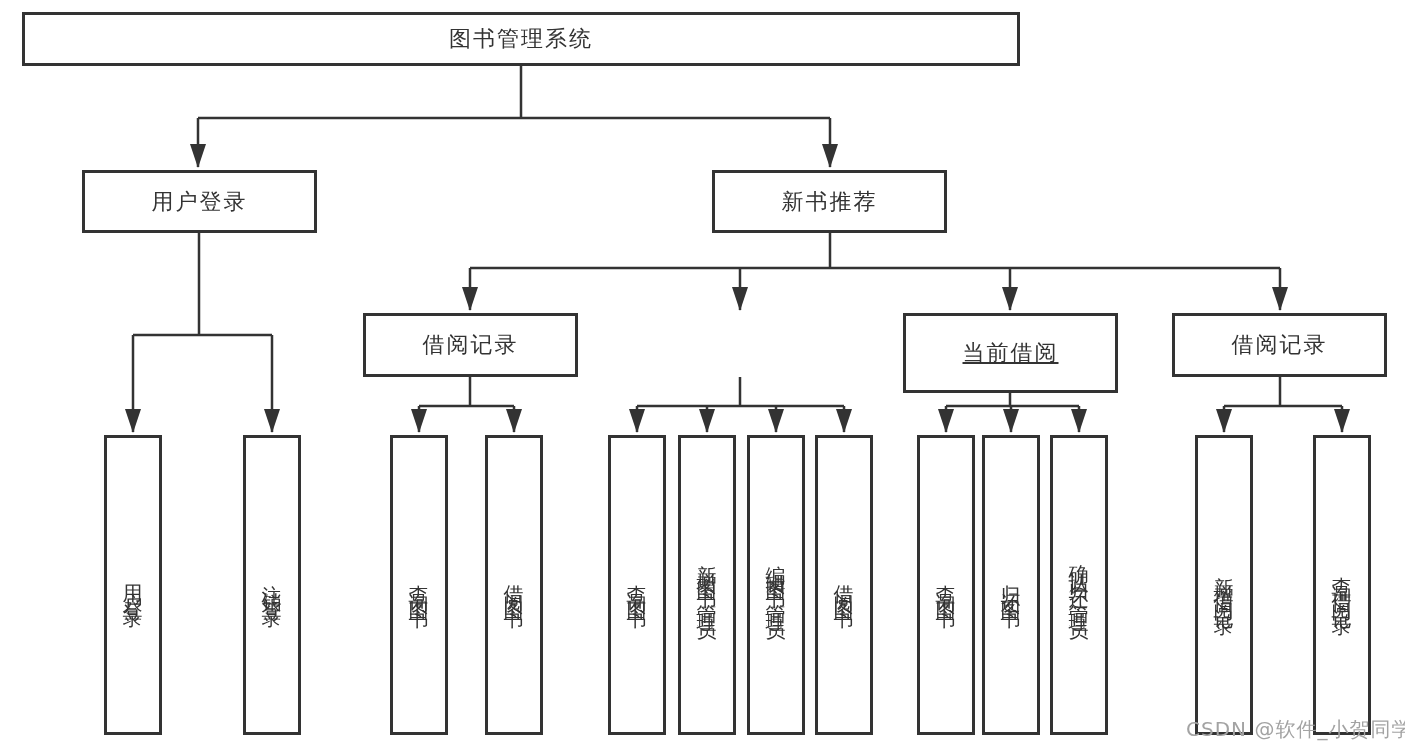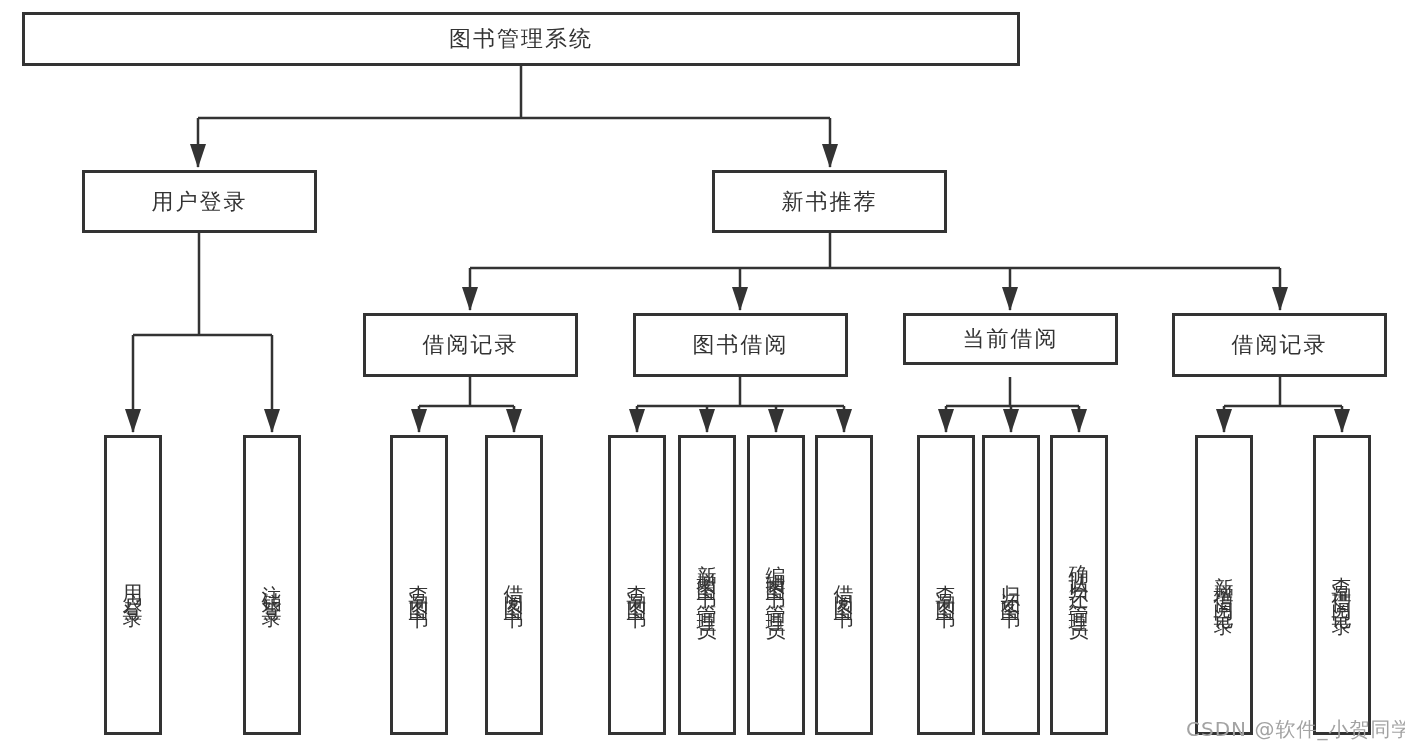--- a/index.html
+++ b/index.html
@@ -112,24 +112,21 @@
   <div class="box" style="left:82px; top:170px; width:235px; height:63px;">
     <span class="hlabel">用户登录</span>
   </div>
   <div class="box" style="left:712px; top:170px; width:235px; height:63px;">
     <span class="hlabel">新书推荐</span>
   </div>
 
   <div class="box" style="left:363px; top:313px; width:215px; height:64px;">
     <span class="hlabel">借阅记录</span>
   </div>
-  <div class="box" style="left:633px; top:313px; width:215px; height:64px;">
-    <span class="hlabel">图书借阅</span>
-  </div>
-  <div class="box" style="left:903px; top:313px; width:215px; height:52px;">
+  <div class="box" style="left:903px; top:313px; width:215px; height:80px;text-decoration:underline;">
     <span class="hlabel">当前借阅</span>
   </div>
   <div class="box" style="left:1172px; top:313px; width:215px; height:64px;">
     <span class="hlabel">借阅记录</span>
   </div>
 
   <div class="leaf" style="left:104px;">
     <span class="vlabel">用户登录</span>
   </div>
   <div class="leaf" style="left:243px;">

